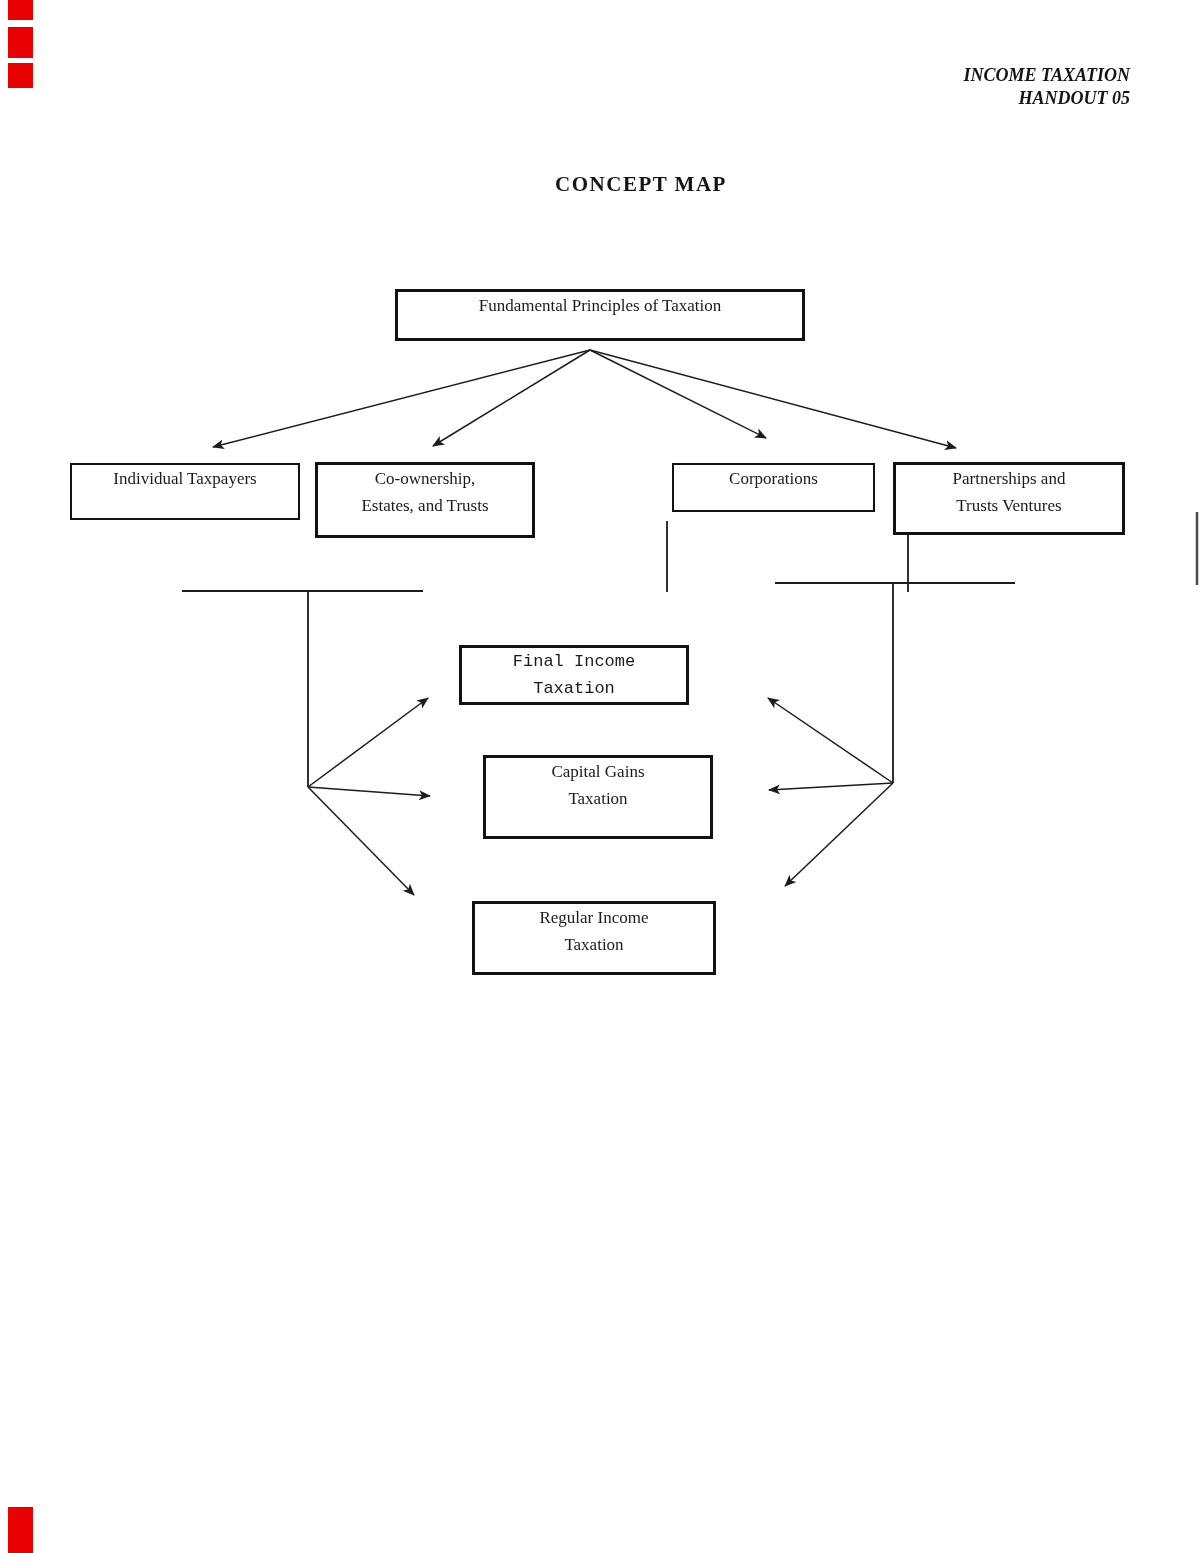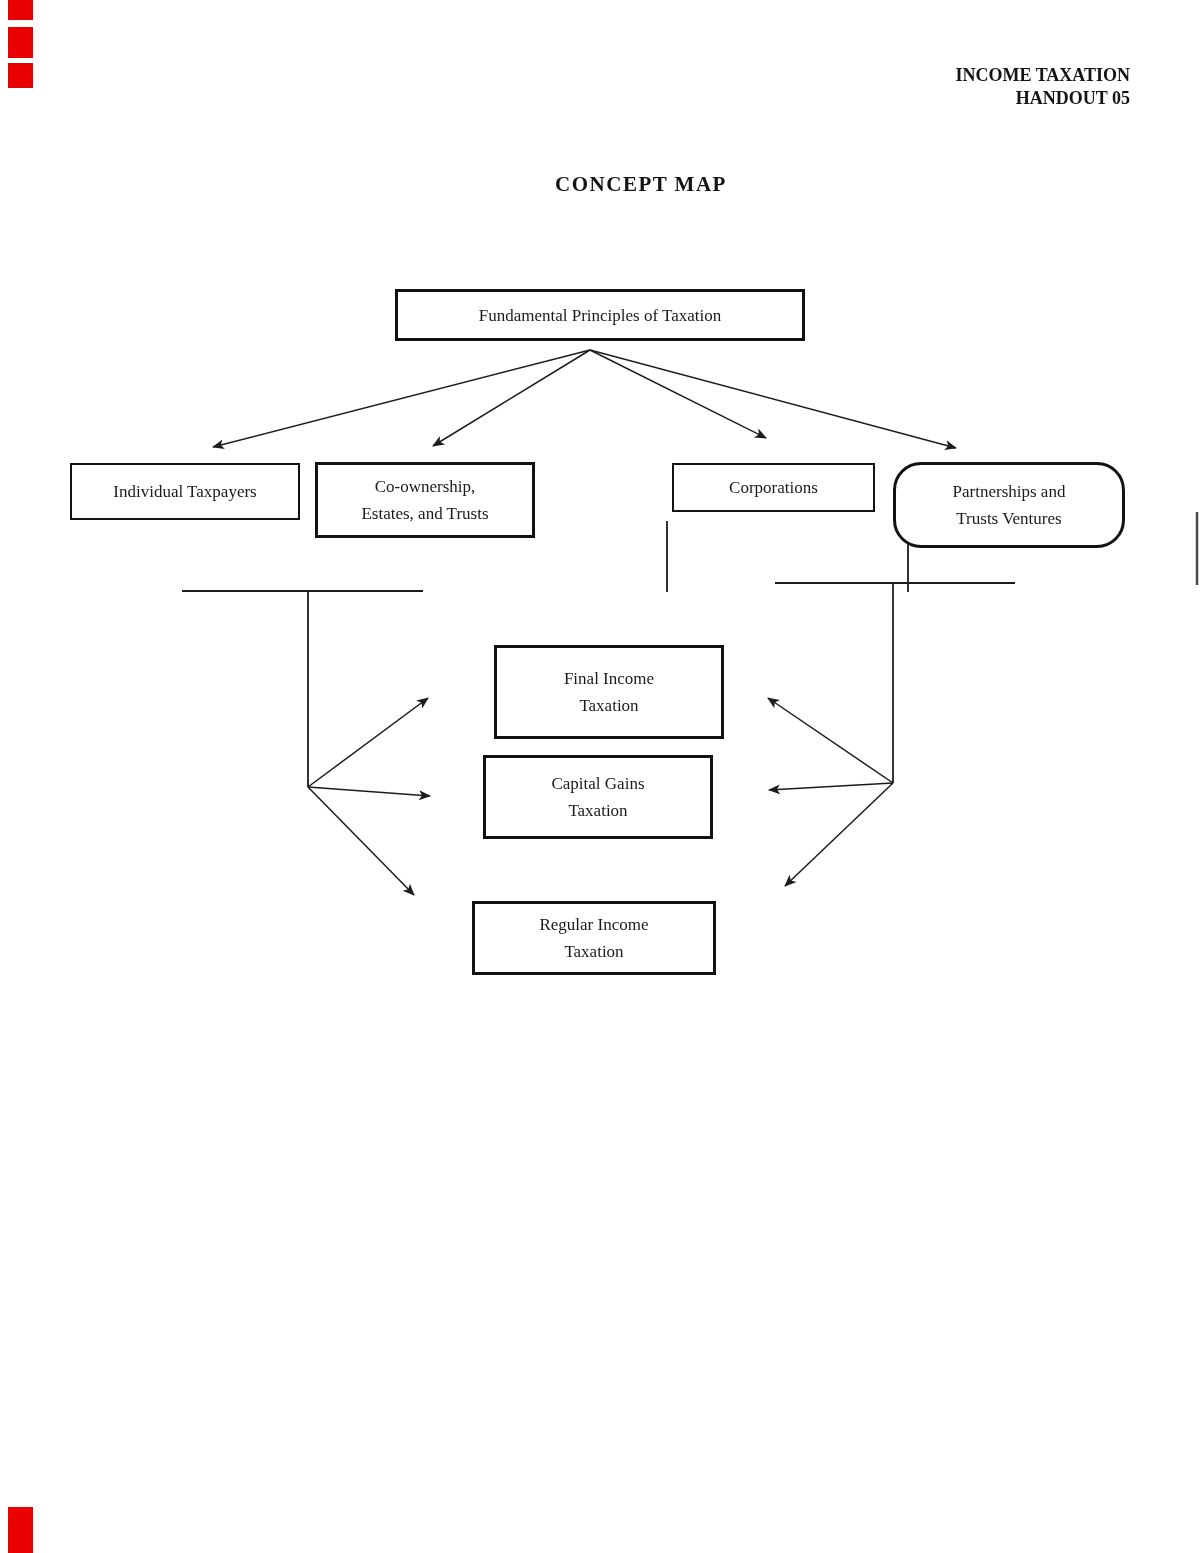--- a/index.html
+++ b/index.html
@@ -8,47 +8,47 @@
     width:1200px;height:1553px;
     background:#ffffff;
     font-family:"Liberation Serif","DejaVu Serif",serif;
     color:#1a1a1a;
     overflow:hidden;
   }
   svg.edges{position:absolute;left:0;top:0;width:1200px;height:1553px;}
   .header{
     position:absolute;top:64px;right:70px;
     text-align:right;
-    font-weight:bold;
+    font-weight:bold;font-style:italic;
     font-size:18px;line-height:23px;
     color:#141414;
   }
   .title{
     position:absolute;top:172px;left:0;width:1200px;
     text-align:center;
     font-weight:bold;font-size:21px;letter-spacing:1.5px;
     color:#141414;
     padding-left:41px;
   }
   .node{
     position:absolute;box-sizing:border-box;
     border:2px solid #121212;background:#ffffff;
     display:flex;flex-direction:column;
-    align-items:center;justify-content:center;
+    align-items:center;
     text-align:center;
     font-size:17px;line-height:27px;
     color:#1a1a1a;
   }
   .node.th{border-width:3px;}
   .n-fundamental{left:395px;top:289px;width:410px;height:52px;}
   .n-individual{left:70px;top:463px;width:230px;height:57px;}
   .n-coownership{left:315px;top:462px;width:220px;height:76px;}
   .n-corporations{left:672px;top:463px;width:203px;height:49px;}
-  .n-partnerships{left:893px;top:462px;width:232px;height:86px;border-radius:28px;}
-  .n-final{left:494px;top:645px;width:230px;height:94px;}
+  .n-partnerships{left:893px;top:462px;width:232px;height:73px;}
+  .n-final{left:459px;top:645px;width:230px;height:60px;font-family:Liberation Mono, monospace;}
   .n-capital{left:483px;top:755px;width:230px;height:84px;}
   .n-regular{left:472px;top:853px;width:244px;height:74px;margin-top:48px;}
   .redmark{position:absolute;left:8px;width:25px;background:#e90000;}
   .rm1{top:0;height:20px;}
   .rm2{top:27px;height:31px;}
   .rm3{top:63px;height:25px;}
   .rm4{top:1507px;height:46px;}
 </style>
 </head>
 <body>

